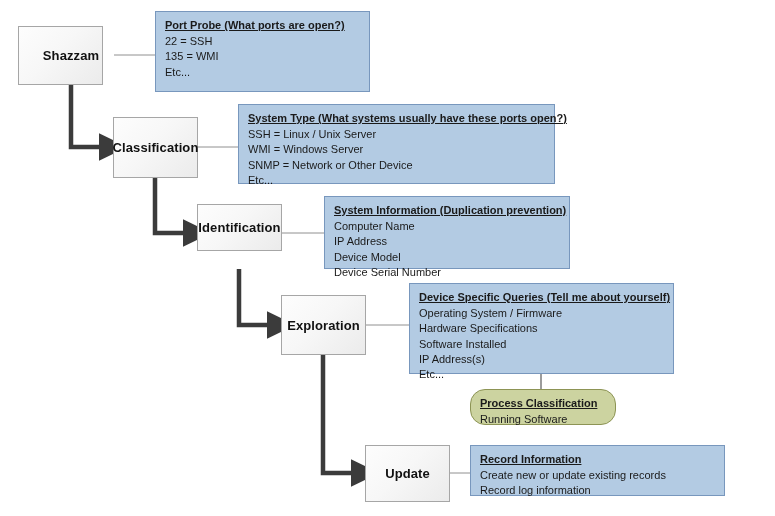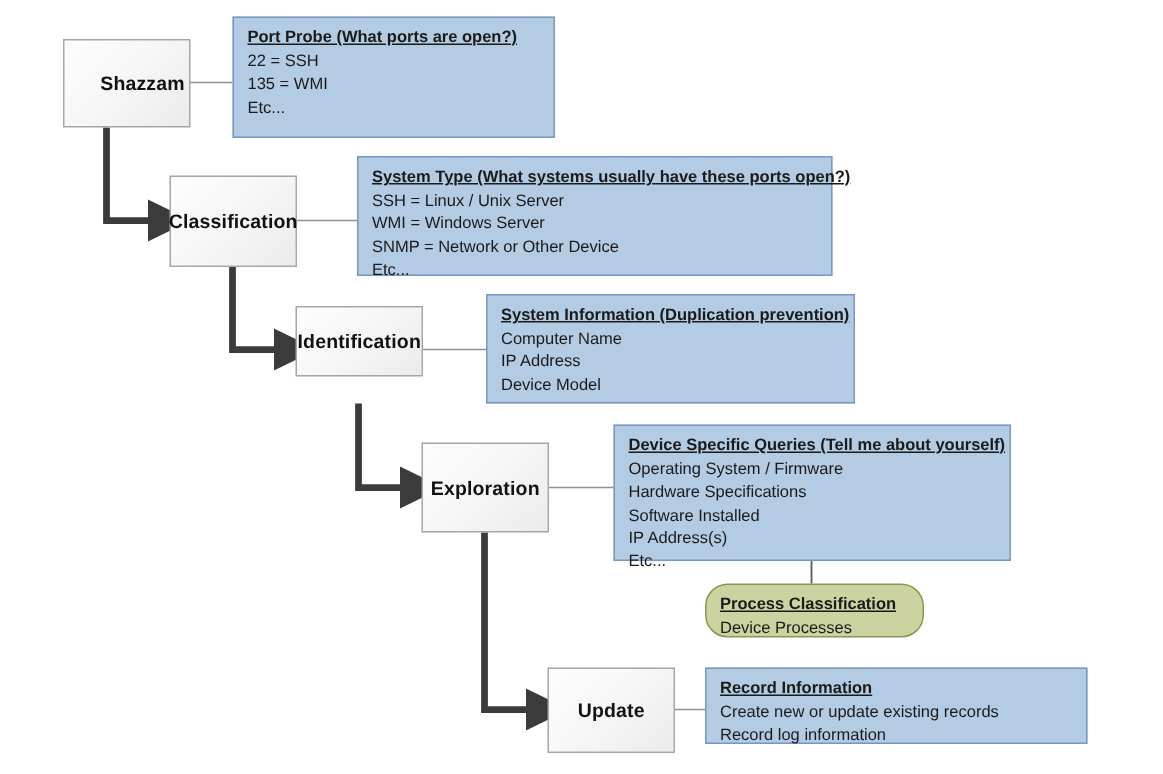--- a/index.html
+++ b/index.html
@@ -74,21 +74,21 @@
     <path d="M450,473 L470,473" stroke="#909090" stroke-width="1" fill="none"></path>
 
     <path d="M541,374 L541,389" stroke="#5a5a5a" stroke-width="1.2" fill="none"></path>
 
     <path d="M71,85 L71,147 L104,147" stroke="#3b3b3b" stroke-width="4.5" fill="none" marker-end="url(#thickhead)"></path>
     <path d="M155,178 L155,233 L188,233" stroke="#3b3b3b" stroke-width="4.5" fill="none" marker-end="url(#thickhead)"></path>
     <path d="M239,269 L239,325 L272,325" stroke="#3b3b3b" stroke-width="4.5" fill="none" marker-end="url(#thickhead)"></path>
     <path d="M323,355 L323,473 L356,473" stroke="#3b3b3b" stroke-width="4.5" fill="none" marker-end="url(#thickhead)"></path>
   </svg>
 
-  <div class="stage" style="left:42px;top:26px;width:85px;height:59px;padding-left:21px;">
+  <div class="stage" style="left:18px;top:26px;width:85px;height:59px;padding-left:21px;">
     <span class="lbl">Shazzam</span>
   </div>
 
   <div class="stage" style="left:113px;top:117px;width:85px;height:61px;">
     <span class="lbl">Classification</span>
   </div>
 
   <div class="stage" style="left:197px;top:204px;width:85px;height:47px;">
     <span class="lbl">Identification</span>
   </div>
@@ -114,34 +114,35 @@
     <span class="ln">WMI = Windows Server</span>
     <span class="ln">SNMP = Network or Other Device</span>
     <span class="ln">Etc...</span>
   </div>
 
   <div class="info blue" style="left:324px;top:196px;width:246px;height:73px;">
     <span class="hd">System Information (Duplication prevention)</span>
     <span class="ln">Computer Name</span>
     <span class="ln">IP Address</span>
     <span class="ln">Device Model</span>
+    <span class="ln">Device Serial Number</span>
   </div>
 
   <div class="info blue" style="left:409px;top:283px;width:265px;height:91px;">
     <span class="hd">Device Specific Queries (Tell me about yourself)</span>
     <span class="ln">Operating System / Firmware</span>
     <span class="ln">Hardware Specifications</span>
     <span class="ln">Software Installed</span>
     <span class="ln">IP Address(s)</span>
     <span class="ln">Etc...</span>
   </div>
 
   <div class="info olive" style="left:470px;top:389px;width:146px;height:36px;border-radius:15px;">
     <span class="hd">Process Classification</span>
-    <span class="ln">Device Processes</span>
+    <span class="ln">Running Software</span>
   </div>
 
   <div class="info blue" style="left:470px;top:445px;width:255px;height:51px;">
     <span class="hd">Record Information</span>
     <span class="ln">Create new or update existing records</span>
     <span class="ln">Record log information</span>
   </div>
 
 </div>
 

